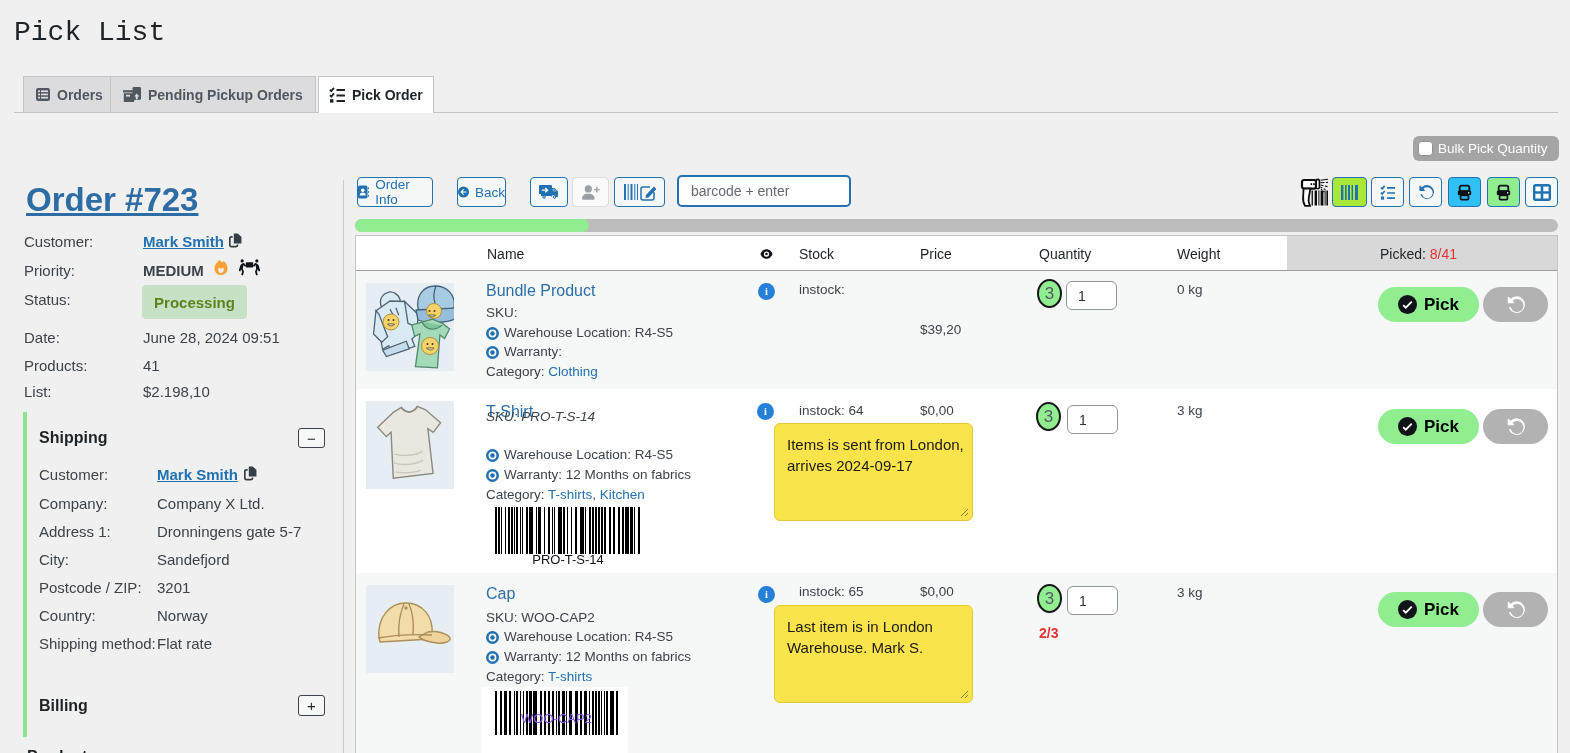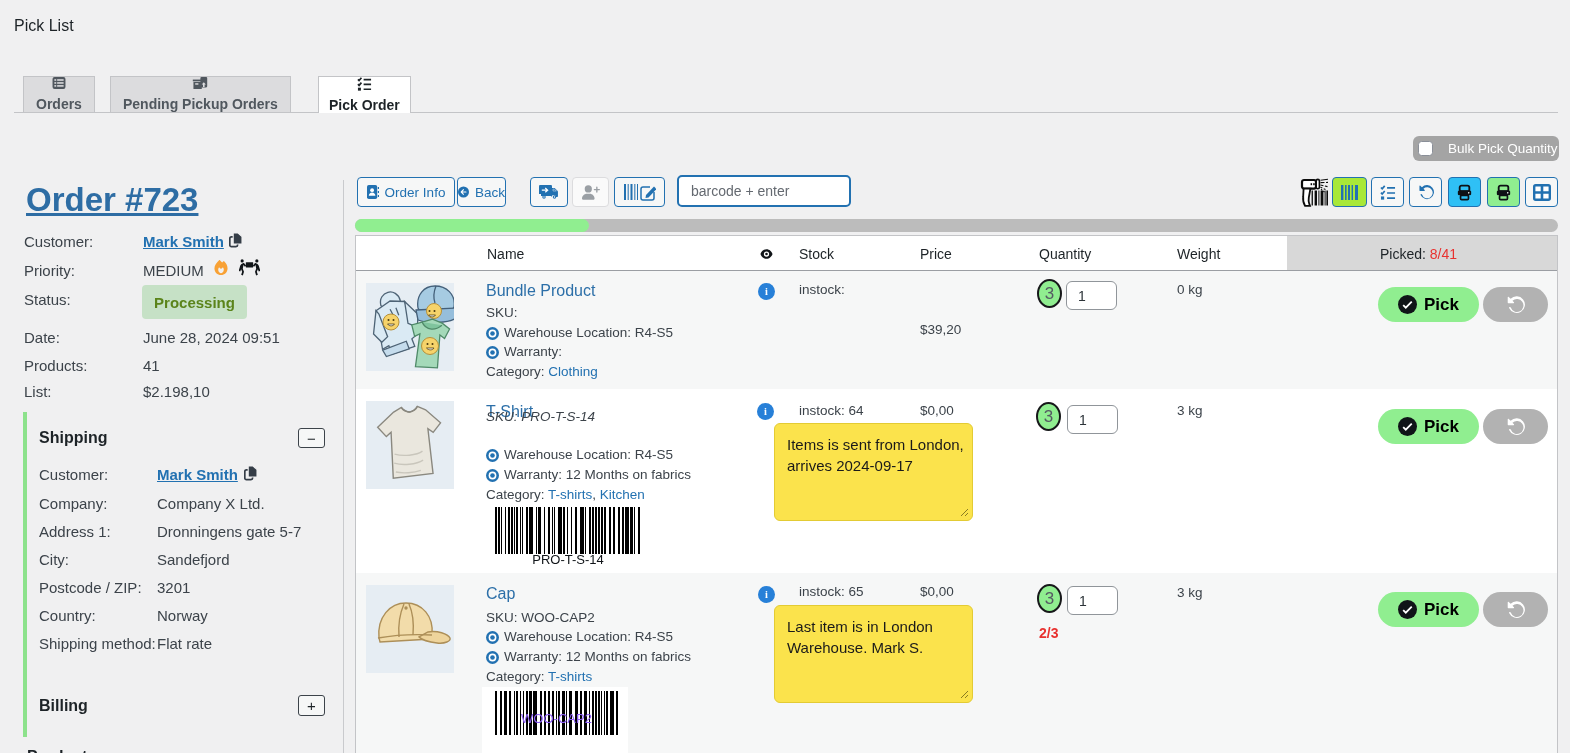--- a/index.html
+++ b/index.html
@@ -4,21 +4,21 @@
 <style>
 * { margin:0; padding:0; box-sizing:border-box; }
 html,body { width:1570px; height:753px; overflow:hidden; background:#f0f0f1;
   font-family:"Liberation Sans", sans-serif; color:#3c434a; }
 .abs { position:absolute; }
 a { color:#2271b1; text-decoration:none; }
 svg { display:block; }
 
 .tab { position:absolute; top:76px; height:36px; background:#dcdcde;
   border:1px solid #c3c4c7; border-bottom:none; color:#50575e; font-size:14px; font-weight:bold;
-  display:flex; align-items:center; gap:7px; padding:0 12px;flex-direction:column; }
+  display:flex; align-items:center; gap:7px; padding:0 12px; }
 .tab.active { background:#fff; color:#1d2327; height:37px; z-index:3; padding:0 10px; gap:6px; }
 .tabline { position:absolute; left:14px; top:112px; width:1544px; height:1px; background:#c3c4c7; }
 .slabel { position:absolute; left:24px; font-size:15px; color:#3c434a; }
 .sval { position:absolute; left:143px; font-size:15px; color:#3c434a; }
 .sblabel { position:absolute; left:39px; font-size:15px; color:#3c434a; }
 .sbval { position:absolute; left:157px; font-size:15px; color:#3c434a; }
 .blue-link { color:#2271b1; font-weight:bold; text-decoration:underline; }
 
 .tbtn { position:absolute; top:177px; height:30px; background:#f6f7f7; border:1px solid #2271b1;
   border-radius:4px; color:#2271b1; font-size:13.5px; font-weight:normal; display:flex;
@@ -39,21 +39,21 @@
   border:2px solid #17181a; color:#555a63; font-size:17px;
   display:flex; align-items:center; justify-content:center; }
 .qinput { position:absolute; width:51px; height:29px; background:#fff; border:1px solid #90959a;
   border-radius:6px; font-size:14px; color:#2c3338; display:flex; align-items:center; padding-left:11px; }
 .note { position:absolute; left:774px; width:199px; height:98px; background:#fbe34c;
   border:1px solid #e3cb34; border-radius:6px; padding:10px 12px; font-size:14.5px;
   line-height:21px; color:#1a1a1a; font-size:15px; }
 </style>
 </head>
 <body>
-<div class="abs" style="left:14px; top:17px; font-size:16px; color:#1d2327; font-weight:normal;">Pick List</div>
+<div class="abs" style="left:14px; top:17px; font-size:28px; color:#1d2327; font-weight:normal;font-family:Liberation Mono, monospace;">Pick List</div>
 
 <div class="tabline"></div>
 <div class="tab" style="left:23px;">
   <svg width="14" height="13" viewBox="0 0 14 13" fill="#50575e">
       <rect x="0" y="0" width="14" height="13" rx="2.2"></rect>
       <g fill="#dcdcde">
         <rect x="2" y="2.4" width="2" height="1.7"></rect>
         <rect x="5" y="2.4" width="7" height="1.7"></rect>
         <rect x="2" y="5.6" width="2" height="1.7"></rect>
         <rect x="5" y="5.6" width="7" height="1.7"></rect>
@@ -90,21 +90,21 @@
 <div class="abs" style="left:26px; top:181px;"><a style="font-size:33px; font-weight:bold; color:#2e6da4; text-decoration:underline;">Order #723</a></div>
 
 <div class="slabel" style="top:233px;">Customer:</div>
 <div class="sval" style="top:233px;"><a class="blue-link">Mark Smith</a></div>
 <svg class="abs" style="left:229px; top:233px;" width="13" height="15" viewBox="0 0 13 15">
     <rect x="0.8" y="3.8" width="7.8" height="9.9" rx="1.6" fill="none" stroke="#353d47" stroke-width="1.7"></rect>
     <path d="M4.2 0h4.9L13 3.6V11H4.2z" fill="#353d47" stroke="#f0f0f1" stroke-width="1.1"></path>
   </svg>
 
 <div class="slabel" style="top:262px;">Priority:</div>
-<div class="sval" style="top:262px; font-weight:normal;">MEDIUM</div>
+<div class="sval" style="top:262px; font-weight:bold;">MEDIUM</div>
 <svg class="abs" style="left:214px; top:260px;" width="14" height="15" viewBox="0 0 448 512">
     <path fill="#f8a135" d="M159 5c8-7 20-7 28 0 28 26 54 54 78 84 11-14 24-30 37-44 8-8 21-8 29 0C392 108 448 185 448 288c0 124-100 224-224 224S0 412 0 288C0 181 65 96 159 5z" transform="translate(0,0)"></path>
     <path fill="#f0f0f1" d="M224 456c-33 0-96-40-96-128 0-44 32-80 32-80s32 48 64 48c32 0 64-48 64-48s32 36 32 80c0 88-63 128-96 128z"></path>
   </svg>
 <svg class="abs" style="left:239px; top:259px;" width="21" height="17" viewBox="0 0 640 512" fill="#101418">
     <circle cx="96" cy="56" r="48"></circle>
     <circle cx="544" cy="56" r="48"></circle>
     <rect x="208" y="96" width="224" height="160" rx="12"></rect>
     <path d="M120 128c20-10 40-6 52 10l48 62-40 32-44-56-20 120 36 90-34 110-52-16 30-96-32-78-26 70-50-14 38-118c6-38 22-96 94-116z"></path>
     <path d="M520 128c-20-10-40-6-52 10l-48 62 40 32 44-56 20 120-36 90 34 110 52-16-30-96 32-78 26 70 50-14-38-118c-6-38-22-96-94-116z"></path>
@@ -142,26 +142,26 @@
 <div class="sbval" style="top:607px;">Norway</div>
 <div class="sblabel" style="top:635px;">Shipping method:</div>
 <div class="sbval" style="top:635px;">Flat rate</div>
 
 <div class="abs" style="left:39px; top:697px; font-size:16px; font-weight:bold; color:#1d2327;">Billing</div>
 <div class="abs" style="left:298px; top:695px; width:27px; height:21px; border:1px solid #3c434a; border-radius:3px; background:#f6f7f7; display:flex; align-items:center; justify-content:center; font-size:15px; color:#1d2327;">+</div>
 <div class="abs" style="left:27px; top:747.5px; font-size:16px; font-weight:bold; color:#1d2327;">Products</div>
 
 <div class="abs" style="left:343px; top:180px; width:1px; height:573px; background:#c9cacd;"></div>
 
-<div class="abs" style="left:1413px; top:136px; width:146px; height:25px; background:#a4a4a4; border-radius:6px; display:flex; align-items:center; padding-left:5px; gap:15px;">
+<div class="abs" style="left:1413px; top:136px; width:146px; height:25px; background:#a4a4a4; border-radius:6px; display:flex; align-items:center; padding-left:5px; gap:5px;">
   <div style="width:15px; height:15px; background:#fff; border-radius:3.5px; border:1px solid #8a8f98;"></div>
   <span style="color:#fff; font-size:13.5px;">Bulk Pick Quantity</span>
 </div>
 
-<div class="tbtn" style="left:357px; width:98px;">
+<div class="tbtn" style="left:357px; width:76px;">
   <svg width="12" height="14" viewBox="0 0 12 14" fill="#2271b1">
       <rect x="0" y="0" width="10.2" height="14" rx="1.8"></rect>
       <circle cx="5.1" cy="5.2" r="1.9" fill="#fff"></circle>
       <path d="M1.8 10.8c0-1.9 1.5-3.2 3.3-3.2s3.3 1.3 3.3 3.2z" fill="#fff"></path>
       <g fill="#2271b1">
         <rect x="10.8" y="2" width="1.2" height="2"></rect>
         <rect x="10.8" y="6" width="1.2" height="2"></rect>
         <rect x="10.8" y="10" width="1.2" height="2"></rect>
       </g>
     </svg>

